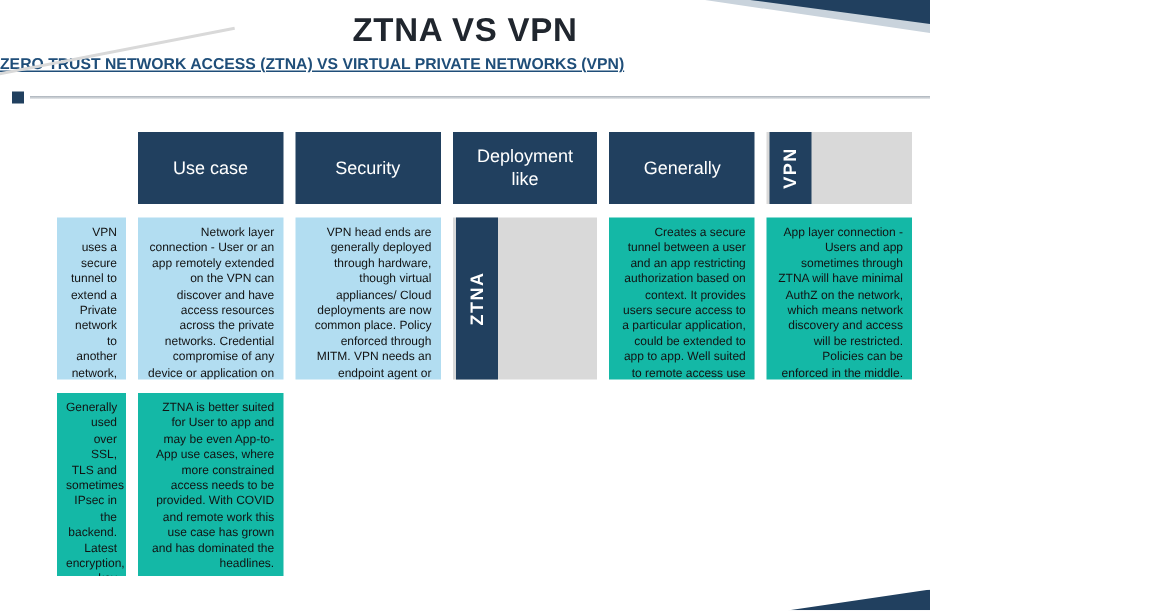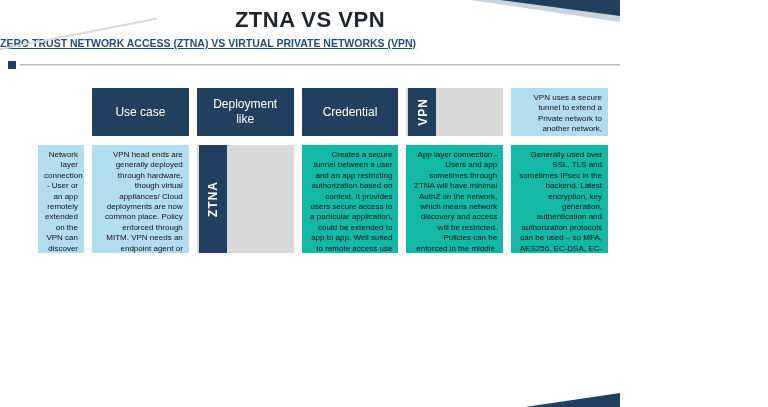--- a/index.html
+++ b/index.html
@@ -127,35 +127,37 @@
     <div>ZERO TRUST NETWORK ACCESS (ZTNA) VS VIRTUAL PRIVATE NETWORKS (VPN)</div>
   </div>
 
   <div class="rule-square"></div>
   <div class="rule-line"></div>
 
   <div class="table">
 
     <div class="spacer"></div>
     <div class="col-header">Use case</div>
+    <div class="col-header">Security</div>
     <div class="col-header">Deployment like</div>
-    <div class="col-header">Credential</div>
+    <div class="col-header">Generally</div>
 
     <div class="row-label">
       <div class="bar">
         <span>VPN</span>
       </div>
     </div>
     <div class="cell vpn">VPN uses a secure tunnel to extend a Private network to another network, creating a single private network. Can be used connecting site-to-site (offices), user-to-site or app (Remote access), prevent eves dropping, anonymous downloading etc.</div>
     <div class="cell vpn">Network layer connection - User or an app remotely extended on the VPN can discover and have access resources across the private networks. Credential compromise of any device or application on the network can cause a bigger blast radius.</div>
     <div class="cell vpn">VPN head ends are generally deployed through hardware, though virtual appliances/ Cloud deployments are now common place. Policy enforced through MITM. VPN needs an endpoint agent or software. Harder to deploy for an enterprise.</div>
 
     <div class="row-label">
       <div class="bar">
         <span>ZTNA</span>
       </div>
     </div>
     <div class="cell ztna">Creates a secure tunnel between a user and an app restricting authorization based on context. It provides users secure access to a particular application, could be extended to app to app. Well suited to remote access use cases, ill suited for Site-to-site use cases.</div>
     <div class="cell ztna">App layer connection - Users and app sometimes through ZTNA will have minimal AuthZ on the network, which means network discovery and access will be restricted. Policies can be enforced in the middle. Credential compromise of any user or app will have a constrained the blast radius.</div>
     <div class="cell ztna">Generally used over SSL, TLS and sometimes IPsec in the backend. Latest encryption, key generation, authentication and authorization protocols can be used – so MFA, AES256, EC-DSA, EC-DH, SHA256, SHA384 etc</div>
+    <div class="cell ztna">ZTNA is better suited for User to app and may be even App-to-App use cases, where more constrained access needs to be provided. With COVID and remote work this use case has grown and has dominated the headlines.</div>
 
   </div>
 </div>
 
 </body></html>

